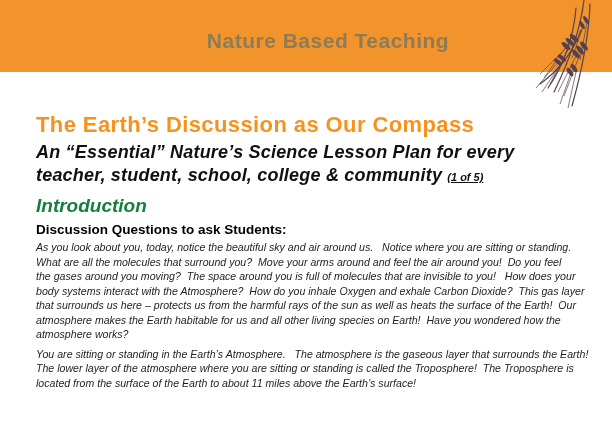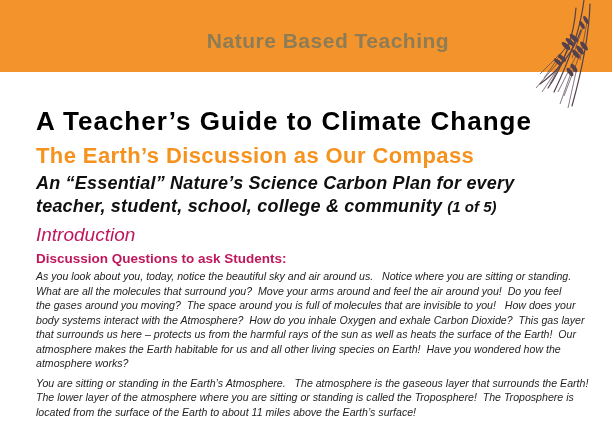--- a/index.html
+++ b/index.html
@@ -37,31 +37,31 @@
     margin-top:6px;
     font-weight:bold;font-size:22px;line-height:26px;letter-spacing:0.4px;
     color:#F6921E;
   }
   .tagline{
     margin-top:3px;
     font-weight:bold;font-style:italic;font-size:18px;line-height:23px;
     letter-spacing:0.2px;color:#101010;
   }
   .edition{
-    font-size:15px;letter-spacing:0;
+    font-size:11px;letter-spacing:0;text-decoration:underline;
   }
   .intro-heading{
     margin-top:5px;
-    font-weight:normal;font-style:italic;font-size:19px;line-height:23px;
-    color:#be185d;
+    font-weight:bold;font-style:italic;font-size:19px;line-height:23px;
+    color:#15803d;
   }
   .sub-heading{
     margin-top:4px;
     font-weight:bold;font-size:13.5px;line-height:17px;
-    color:#be185d;
+    color:#000000;
   }
   .body-para{
     margin-top:2px;
     font-size:10.6px;line-height:14.5px;
     white-space:pre;
     color:#1E1E1E;
     font-style:italic;
   }
   .body-para + .body-para{
     margin-top:5px;
@@ -108,27 +108,26 @@
       <ellipse cx="46" cy="72" rx="2" ry="5" transform="rotate(-35 46 72)"></ellipse>
       <ellipse cx="50" cy="68" rx="2" ry="5" transform="rotate(-35 50 68)"></ellipse>
       <ellipse cx="58" cy="25" rx="1.8" ry="4.5" transform="rotate(-30 58 25)"></ellipse>
       <ellipse cx="62" cy="20" rx="1.8" ry="4.5" transform="rotate(-30 62 20)"></ellipse>
     </g>
   </svg>
 
   <div class="content">
 
     <div class="title">
-      <div>A Teacher’s Guide to Climate Change</div>
     </div>
 
     <div class="subtitle">The Earth’s Discussion as Our Compass</div>
 
     <div class="tagline">
-      <div>An “Essential” Nature’s Science Carbon Plan for every</div>
+      <div>An “Essential” Nature’s Science Lesson Plan for every</div>
       <div><span>teacher, student, school, college &amp; community</span> <span class="edition">(1 of 5)</span></div>
     </div>
 
     <div class="intro-heading">Introduction</div>
 
     <div class="sub-heading">Discussion Questions to ask Students:</div>
 
     <div class="body-para">As you look about you, today, notice the beautiful sky and air around us.   Notice where you are sitting or standing.
 What are all the molecules that surround you?  Move your arms around and feel the air around you!  Do you feel
 the gases around you moving?  The space around you is full of molecules that are invisible to you!   How does your

